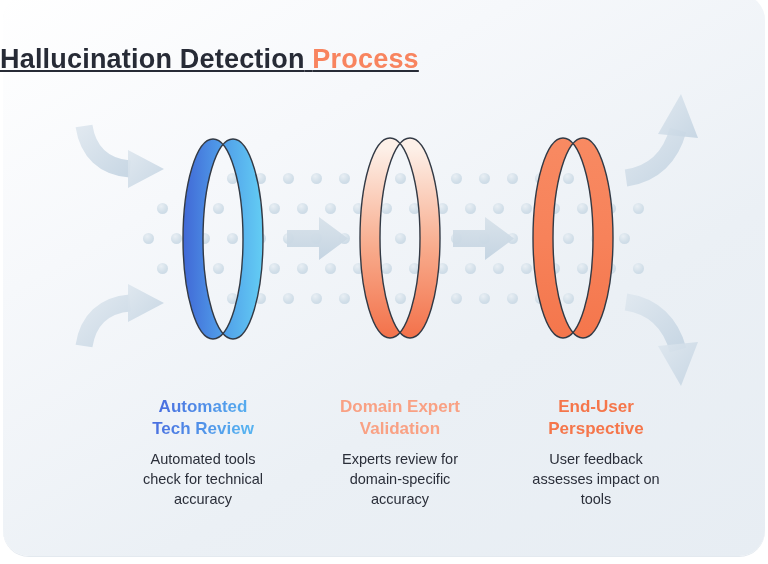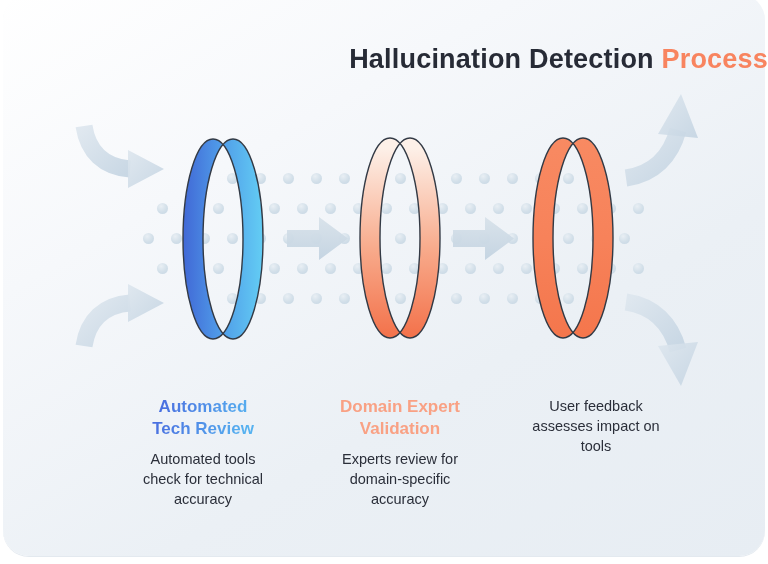--- a/index.html
+++ b/index.html
@@ -7,22 +7,22 @@
     position:relative;width:768px;height:564px;overflow:hidden;
     font-family:"Liberation Sans",sans-serif;background:#ffffff;
   }
   .card{
     position:absolute;left:3px;right:3px;top:-6px;bottom:8px;
     border-radius:26px;
     background:linear-gradient(150deg,#ffffff 0%,#f6f8fb 30%,#ebf0f5 65%,#e7edf3 100%);
     box-shadow:0 1px 0 rgba(176,192,208,0.35);
   }
   .title{
-    position:absolute;top:44px;left:0;width:100%;text-align:right;
-    font-size:27px;font-weight:700;letter-spacing:.2px;color:#272b36;margin:0;
+    position:absolute;top:44px;left:0;width:100%;text-align:left;
+    font-size:27px;font-weight:700;letter-spacing:.2px;color:#272b36;margin:0;text-decoration:underline;
   }
   .title .accent{color:#f8845f;}
   .dot{
     position:absolute;width:11px;height:11px;border-radius:50%;
     background:radial-gradient(circle at 38% 30%, #e9eff4 0%, #d2dfe9 55%, #c6d6e3 100%);
   }
   .abs{position:absolute;}
   .stage{position:absolute;top:396px;width:196px;text-align:center;}
   .stage-heading{
     font-size:17px;line-height:22px;font-weight:700;margin:0 auto 9px auto;
@@ -199,16 +199,17 @@
 
   <div class="stage stage-2" style="left:302px">
     <div class="stage-heading">Domain Expert Validation</div>
     <div class="stage-desc">Experts review for domain-specific accuracy</div>
   </div>
   <div class="stage stage-1" style="left:105px">
     <div class="stage-heading">Automated Tech Review</div>
     <div class="stage-desc">Automated tools check for technical accuracy</div>
   </div>
   <div class="stage stage-3" style="left:498px">
+    <div class="stage-heading">End-User Perspective</div>
     <div class="stage-desc">User feedback assesses impact on tools</div>
   </div>
 
 </div>
 
 </body></html>

